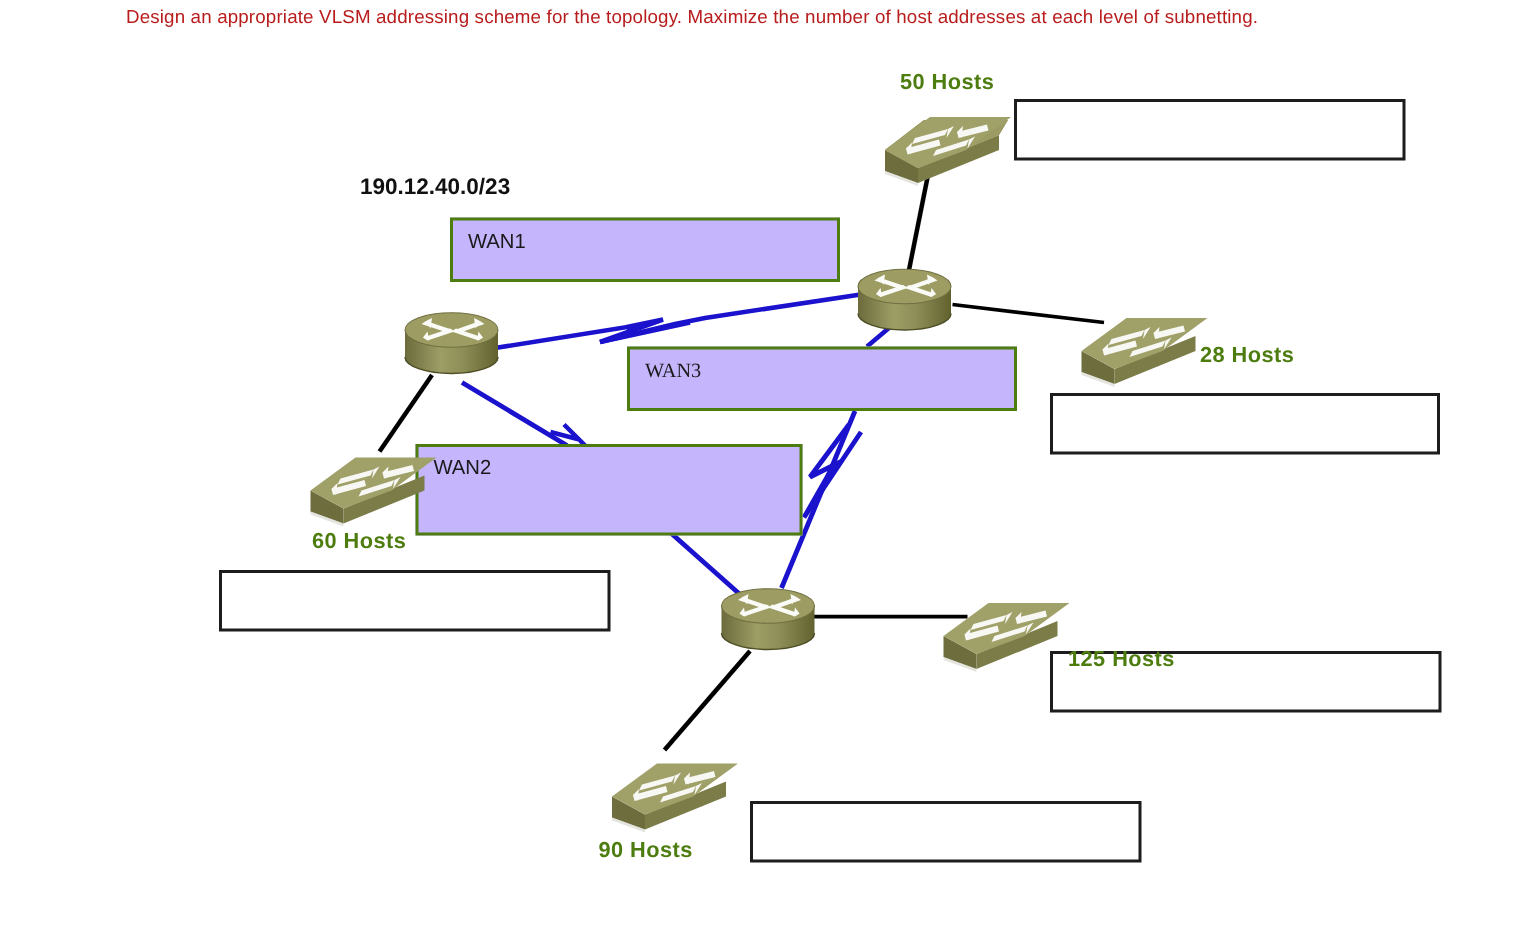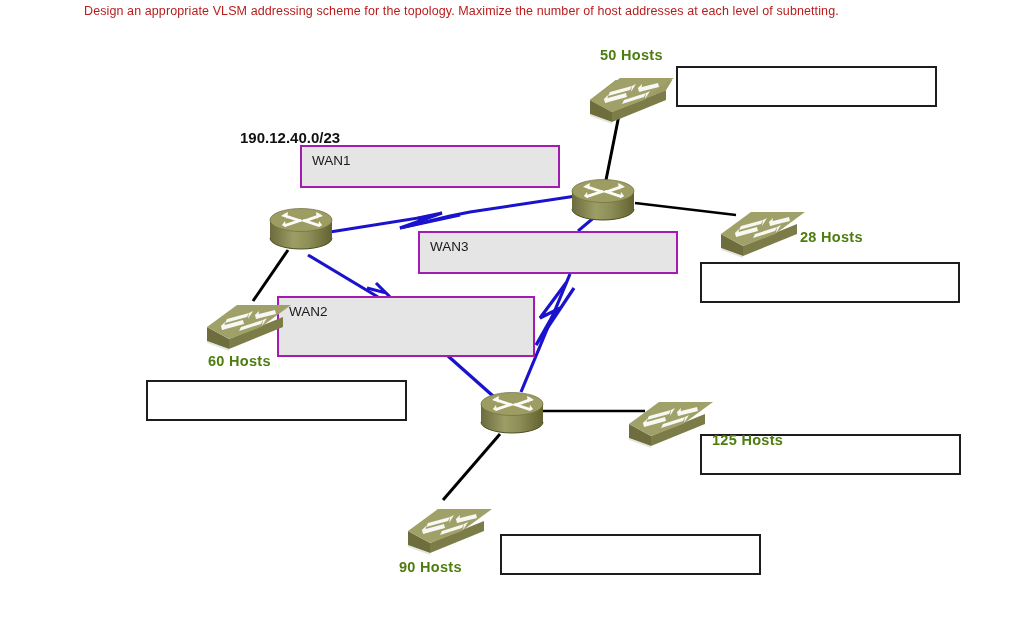--- a/index.html
+++ b/index.html
@@ -30,22 +30,22 @@
     letter-spacing: 0.1px;
   }
   .answer-box {
     position: absolute;
     background: #ffffff;
     border: 2px solid #1d1d1d;
     box-sizing: border-box;
   }
   .wan-box {
     position: absolute;
-    background: #e5e5e5;
-    border: 2px solid #a21caf;
+    background: #c4b5fd;
+    border: 2px solid #4d7c0f;
     box-sizing: border-box;
   }
   .wan-box .wan-label {
     position: absolute;
     left: 10px;
     top: 6px;
     font-size: 13.5px;
     color: #1a1a1a;
   }
   .net-label {
@@ -96,29 +96,29 @@
     <line x1="430" y1="340" x2="493" y2="396" stroke="#1a12cc" stroke-width="3.2"></line>
 
     <line x1="597" y1="215" x2="578" y2="231" stroke="#1a12cc" stroke-width="3"></line>
     <line x1="570" y1="274" x2="521" y2="392" stroke="#1a12cc" stroke-width="3.2"></line>
     <polyline points="566,283 540,318 556,310 536,345 574,288" fill="none" stroke="#1a12cc" stroke-width="3.2"></polyline>
   </g>
 </svg>
 
 <div class="prompt">Design an appropriate VLSM addressing scheme for the topology.  Maximize the number of host addresses at each level of subnetting.</div>
 
-<div class="net-label" style="left:240px; top:116px;margin-top:13px;">190.12.40.0/23</div>
+<div class="net-label" style="left:240px; top:116px;">190.12.40.0/23</div>
 
 <div class="wan-box" style="left:300px; top:145px; width:260px; height:43px;">
   <span class="wan-label">WAN1</span>
 </div>
 <div class="wan-box" style="left:277px; top:296px; width:258px; height:61px;">
   <span class="wan-label">WAN2</span>
 </div>
-<div class="wan-box" style="left:418px; top:231px; width:260px; height:43px;">
+<div class="wan-box" style="left:418px; top:231px; width:260px; height:43px;font-family:Liberation Serif, serif;">
   <span class="wan-label">WAN3</span>
 </div>
 
 <div class="answer-box" style="left:676px; top:66px; width:261px; height:41px;"></div>
 <div class="answer-box" style="left:700px; top:262px; width:260px; height:41px;"></div>
 <div class="answer-box" style="left:146px; top:380px; width:261px; height:41px;"></div>
 <div class="answer-box" style="left:700px; top:434px; width:261px; height:41px;"></div>
 <div class="answer-box" style="left:500px; top:534px; width:261px; height:41px;"></div>
 
 <div class="host-label" style="left:600px; top:47px;">50 Hosts</div>

